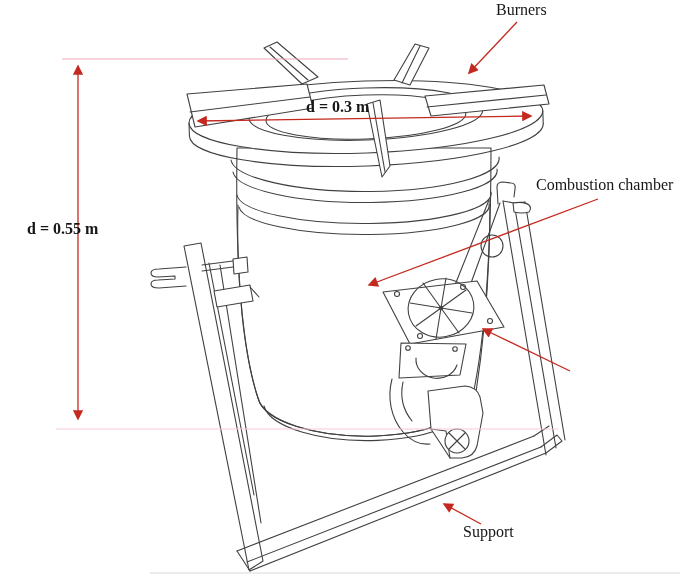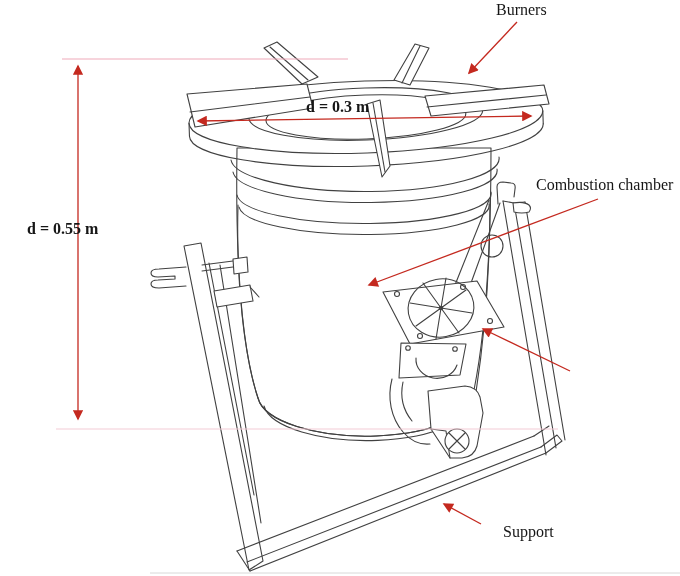--- a/index.html
+++ b/index.html
@@ -152,14 +152,14 @@
       <line x1="598" y1="199" x2="369" y2="285" marker-end="url(#ah)"></line>
       <line x1="570" y1="371" x2="483" y2="329" marker-end="url(#ah)"></line>
       <line x1="481" y1="524" x2="444" y2="504" marker-end="url(#ah)"></line>
     </g>
   </svg>
 
   <div class="lbl" style="left:496px;top:1px;">Burners</div>
   <div class="lbl dim" style="left:306px;top:98px;">d = 0.3 m</div>
   <div class="lbl dim" style="left:1px;top:220px;margin-left:26px;">d = 0.55 m</div>
   <div class="lbl" style="left:536px;top:176px;">Combustion chamber</div>
-  <div class="lbl" style="left:503px;top:523px;">Support</div>
+  <div class="lbl" style="left:463px;top:523px;">Support</div>
 </div>
 
 </body></html>

